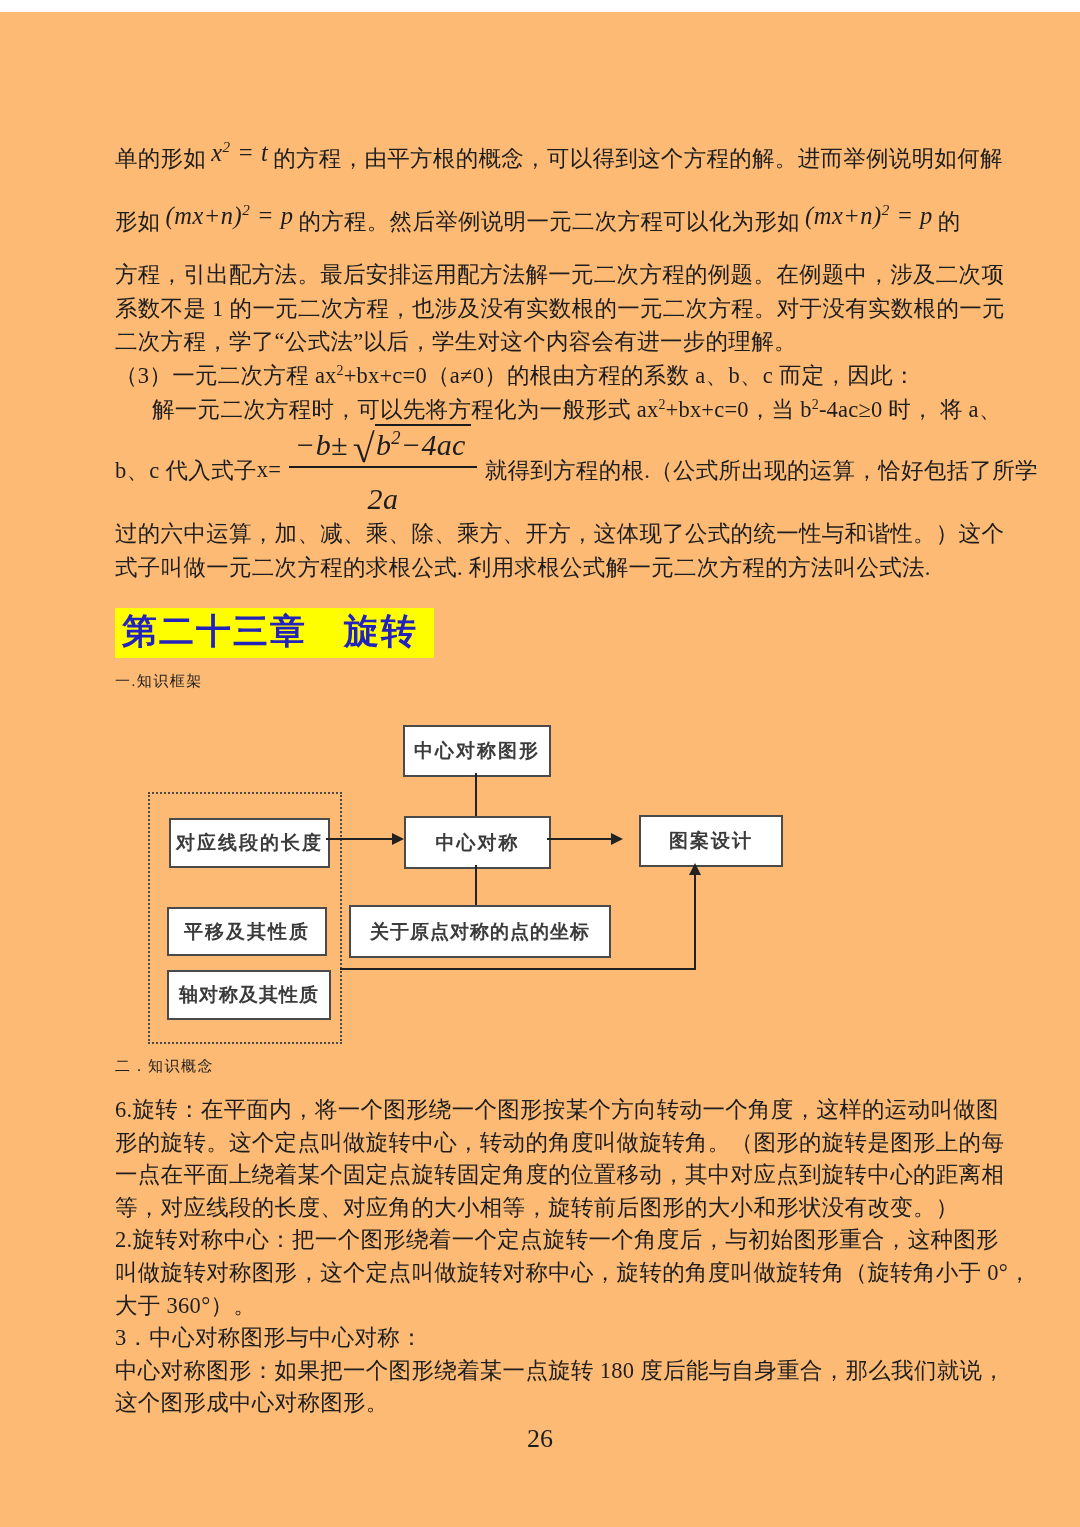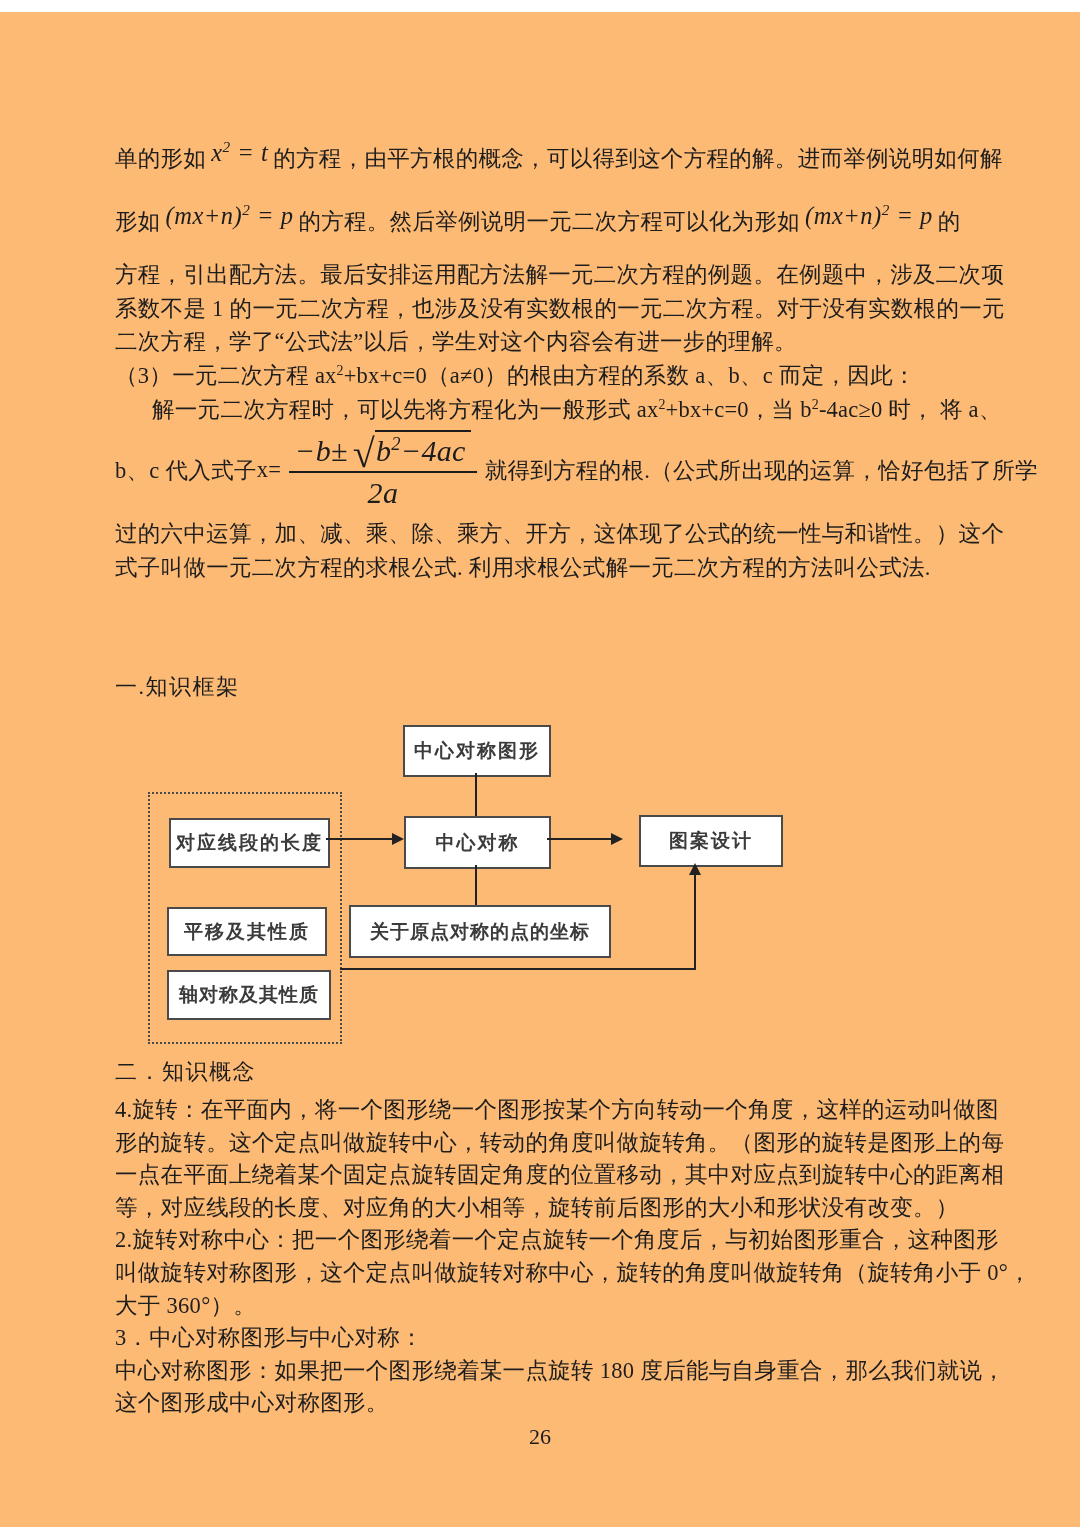--- a/index.html
+++ b/index.html
@@ -12,31 +12,31 @@
   .math-i{font-style:italic;font-family:"Liberation Serif","DejaVu Serif",serif;
           font-size:24.5px;position:relative;top:-5px;padding:0 5px;letter-spacing:0.5px;}
   .math-r{font-family:"Liberation Serif","DejaVu Serif",serif;letter-spacing:0.2px;}
   sup{font-size:0.62em;}
 
   
   .formula-line{display:flex;align-items:center;height:92px;}
   .frac{display:inline-flex;flex-direction:column;align-items:center;margin:0 8px;
         font-family:"Liberation Serif","DejaVu Serif",serif;font-style:italic;font-size:30px;line-height:1.15;}
   .frac .num{display:inline-flex;align-items:flex-end;padding:0 6px 3px 6px;border-bottom:2.5px solid #1c1c1c;}
-  .frac .den{padding-top:3px;font-family:Liberation Serif, serif;}
+  .frac .den{padding-top:14px;font-family:Liberation Serif, serif;}
   .sqrt{display:inline-flex;align-items:flex-end;margin-left:5px;}
   .sqrt-sign{font-style:normal;font-size:40px;line-height:0.9;transform:translateY(4px);}
   .sqrt-arg{border-top:2.5px solid #1c1c1c;padding:1px 5px 0 1px;}
 
   
   .chapter-title{position:absolute;left:115px;top:596px;display:inline-block;
                  background:#FFFE00;color:#2222BC;font-weight:bold;font-size:35px;
                  line-height:44px;padding:2px 16px 4px 7px;letter-spacing:2px;}
 
-  .section-label{position:absolute;left:115px;font-size:22px;letter-spacing:1.5px;}
+  .section-label{position:absolute;left:115px;font-size:15px;letter-spacing:1.5px;}
   .section-frame{top:660px;}
   .section-concept{top:1045px;}
 
   
   .diagram{position:absolute;left:0;top:0;width:1080px;height:1100px;pointer-events:none;}
   .dashed-frame{position:absolute;left:148px;top:780px;width:190px;height:248px;
                 border:2.5px dotted #4a4a4a;background:transparent;}
   .node{position:absolute;border:2px solid #4a4a4a;background:#fff;display:flex;
         align-items:center;justify-content:center;
         font-family:"Liberation Sans","DejaVu Sans",sans-serif;font-weight:700;
@@ -46,21 +46,21 @@
             border-bottom:6px solid transparent;border-left:12px solid #222;}
   .ah-up{position:absolute;width:0;height:0;border-left:6px solid transparent;
          border-right:6px solid transparent;border-bottom:12px solid #222;}
 
   
   .concepts{position:absolute;left:115px;top:1082px;width:870px;font-size:22.5px;
             line-height:32.6px;letter-spacing:0.3px;}
   .concepts .cline{white-space:nowrap;}
 
   .page-number{position:absolute;left:0;top:1412px;width:1080px;text-align:center;
-               font-size:22px;}
+               font-size:26px;}
 </style>
 </head>
 <body>
 
 <div class="page">
 
   <div id="intro-lines">
       <div class="line" style="top: 131px;"><span>单的形如</span><span class="math-i">x<sup>2</sup> = t</span><span>的方程，由平方根的概念，可以得到这个方程的解。进而举例说明如何解</span></div>
       <div class="line" style="top: 194px;"><span>形如</span><span class="math-i">(mx+n)<sup>2</sup> = p</span><span>的方程。然后举例说明一元二次方程可以化为形如</span><span class="math-i">(mx+n)<sup>2</sup> = p</span><span>的</span></div>
       <div class="line" style="top: 247px;"><span>方程，引出配方法。最后安排运用配方法解一元二次方程的例题。在例题中，涉及二次项</span></div>
@@ -80,20 +80,21 @@
             </span>
           </span>
           <span class="den">2a</span>
         </span>
         <span>就得到方程的根.（公式所出现的运算，恰好包括了所学</span>
       </div>
       <div class="line" style="top: 506px;"><span>过的六中运算，加、减、乘、除、乘方、开方，这体现了公式的统一性与和谐性。）这个</span></div>
       <div class="line" style="top: 540px;"><span>式子叫做一元二次方程的求根公式. 利用求根公式解一元二次方程的方法叫公式法.</span></div>
     </div>
 
+  <div class="chapter-title">第二十三章　旋转</div>
 
   <div class="section-label section-frame">一.知识框架</div>
 
   <div class="diagram">
     <div class="dashed-frame"></div>
 
     <div class="node" style="left:403px;top:713px;width:144px;height:48px;">中心对称图形</div>
     <div class="node" style="left:169px;top:806px;width:157px;height:46px;">对应线段的长度</div>
     <div class="node" style="left:404px;top:804px;width:143px;height:49px;">中心对称</div>
     <div class="node" style="left:639px;top:803px;width:140px;height:48px;">图案设计</div>
@@ -108,21 +109,21 @@
     <div class="ah-right" style="left:611px;top:821px;"></div>
     <div class="conn" style="left:475px;top:853px;width:2px;height:40px;"></div>
     <div class="conn" style="left:340px;top:956px;width:356px;height:2px;"></div>
     <div class="conn" style="left:694px;top:862px;width:2px;height:96px;"></div>
     <div class="ah-up" style="left:689px;top:851px;"></div>
   </div>
 
   <div class="section-label section-concept">二．知识概念</div>
 
   <div class="concepts" id="concept-lines">
-      <div class="cline">4.旋转：在平面内，将一个图形绕一个图形按某个方向转动一个角度，这样的运动叫做图</div>
+      <div class="cline">6.旋转：在平面内，将一个图形绕一个图形按某个方向转动一个角度，这样的运动叫做图</div>
       <div class="cline">形的旋转。这个定点叫做旋转中心，转动的角度叫做旋转角。（图形的旋转是图形上的每</div>
       <div class="cline">一点在平面上绕着某个固定点旋转固定角度的位置移动，其中对应点到旋转中心的距离相</div>
       <div class="cline">等，对应线段的长度、对应角的大小相等，旋转前后图形的大小和形状没有改变。）</div>
       <div class="cline">2.旋转对称中心：把一个图形绕着一个定点旋转一个角度后，与初始图形重合，这种图形</div>
       <div class="cline">叫做旋转对称图形，这个定点叫做旋转对称中心，旋转的角度叫做旋转角（旋转角小于 0°，</div>
       <div class="cline">大于 360°）。</div>
       <div class="cline">3．中心对称图形与中心对称：</div>
       <div class="cline">中心对称图形：如果把一个图形绕着某一点旋转 180 度后能与自身重合，那么我们就说，</div>
       <div class="cline">这个图形成中心对称图形。</div>
     </div>

